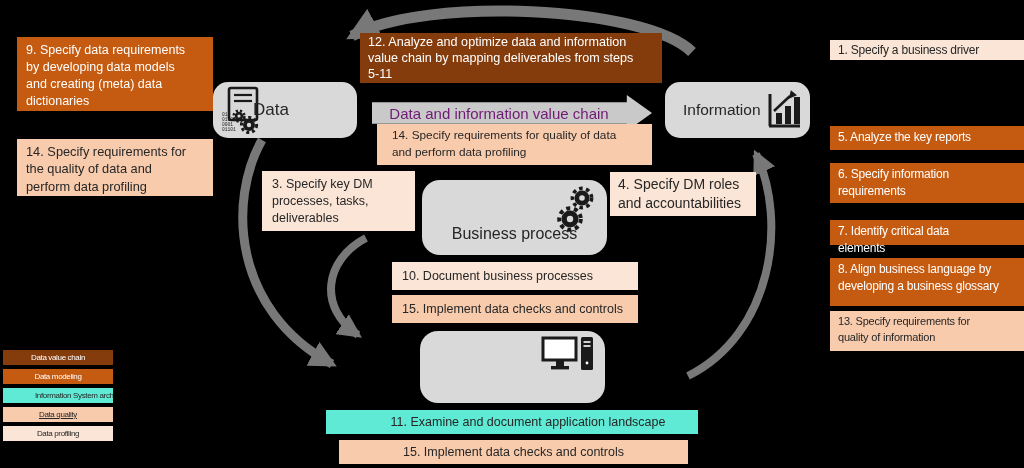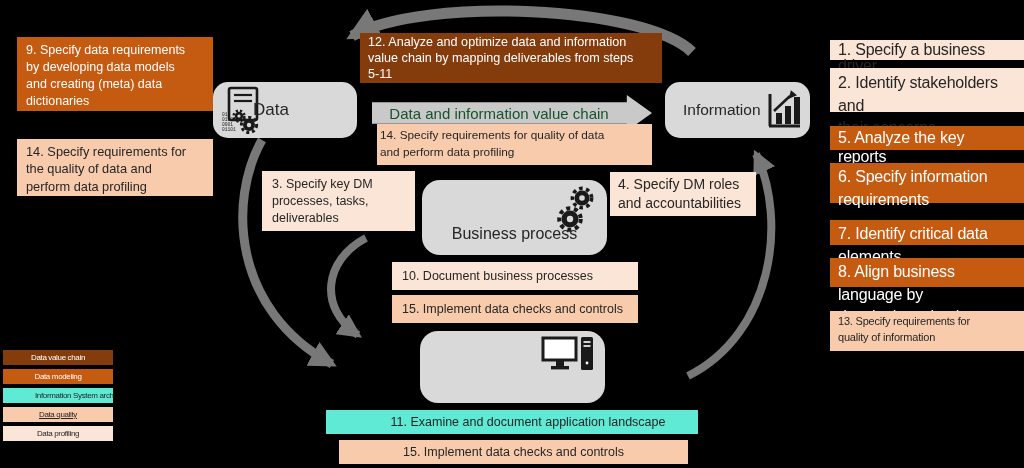--- a/index.html
+++ b/index.html
@@ -15,21 +15,21 @@
   .bg-brown{background:#843C0C;}
   .bg-orange{background:#C55A11;}
   .bg-peach-med{background:#5eead4;padding-left:32px;}
   .bg-peach{background:#F8CBAD;}
   .bg-peach-light{background:#FBE5D6;}
   
   .box9{left:17px;top:37px;width:196px;height:74px;padding:5px 9px;}
   .box14l{left:17px;top:139px;width:196px;height:57px;padding:4px 9px;font-size:12.8px;}
   
   .box12{left:360px;top:33px;width:302px;height:50px;padding:1px 8px;text-align:left;font-size:12.6px;line-height:1.28;}
-  .box14c{left:377px;top:124px;width:275px;height:41px;padding:3px 3px;font-size:11.8px;line-height:1.45;}
+  .box14c{left:377px;top:124px;width:275px;height:41px;padding:3px 15px;font-size:11.8px;line-height:1.45;}
   .box3{left:262px;top:171px;width:153px;height:60px;padding:5px 10px;}
   .box4{left:610px;top:172px;width:146px;height:44px;padding:3px 8px;font-size:14px;}
   .box10{left:392px;top:262px;width:246px;height:28px;padding:0 10px;line-height:28px;}
   .box15c{left:392px;top:295px;width:246px;height:28px;padding:0 10px;line-height:28px;}
   .box11{left:326px;top:410px;width:372px;height:24px;text-align:center;line-height:24px;}
   .box15b{left:339px;top:440px;width:349px;height:24px;text-align:center;line-height:24px;}
   
   .node{background:#D9D9D9;border-radius:15px;color:#262626;}
   .node-data{left:213px;top:82px;width:144px;height:56px;}
   .node-info{left:665px;top:82px;width:145px;height:56px;}
@@ -44,29 +44,29 @@
   .icon-data{left:8px;top:4px;}
   .icon-info{right:8px;top:8px;}
   .icon-bp{right:10px;top:3px;}
   .icon-tech{right:10px;top:4px;}
   
   .varrow{
     left:372px;top:95px;width:280px;height:36px;background:#C9C9C9;
     clip-path:polygon(0% 20%,91% 20%,91% 0%,100% 50%,91% 100%,91% 80%,0% 80%);
     display:flex;align-items:center;justify-content:center;
   }
-  .varrow span{font-size:15px;margin-right:26px;color:#14532d;}
+  .varrow span{font-size:15px;margin-right:26px;color:#701a75;}
   
-  .rbox{left:830px;width:194px;font-size:16px;line-height:1.42;letter-spacing:-0.2px;white-space:pre-line;padding:2px 8px;overflow:visible;}
+  .rbox{left:830px;width:194px;font-size:12px;line-height:1.42;letter-spacing:-0.2px;white-space:pre-line;padding:2px 8px;overflow:visible;}
   .r1{top:40px;height:20px;line-height:16px;}
   .r2{top:68px;height:44px;padding-top:4px;}
   .r5{top:126px;height:24px;line-height:19px;}
   .r6{top:163px;height:40px;padding-top:3px;}
   .r7{top:220px;height:25px;padding-top:3px;}
-  .r8{top:258px;height:29px;padding-top:3px;}
+  .r8{top:258px;height:48px;padding-top:3px;}
   .r13{top:311px;height:40px;padding-top:3px;font-size:11px;}
   
   .legend-item{left:3px;width:110px;height:15px;text-align:center;line-height:15px;
     font-size:8px;letter-spacing:-0.35px;white-space:nowrap;overflow:hidden;}
   .lg1{top:350px;} .lg2{top:369px;} .lg3{top:388px;} .lg4{top:407px;text-decoration:underline;} .lg5{top:426px;}
 </style>
 </head>
 <body>
 
 <div class="canvas">
@@ -170,22 +170,20 @@
 processes, tasks,
 deliverables</div>
   <div class="box box4 bg-peach-light dark-on-light">4. Specify DM roles
 and accountabilities</div>
   <div class="box box10 bg-peach-light dark-on-light">10. Document business processes</div>
   <div class="box box15c bg-peach dark-on-light">15. Implement data checks and controls</div>
   <div class="box box11 bg-peach-med dark-on-light">11. Examine and document application  landscape</div>
   <div class="box box15b bg-peach dark-on-light">15. Implement data checks and controls</div>
 
   <div class="rbox r1 bg-peach-light dark-on-light">1. Specify a business driver</div>
-  <div class="rbox r2 bg-peach-light dark-on-light">2. Identify stakeholders and
-their concerns</div>
   <div class="rbox r5 bg-orange light-on-dark">5. Analyze the key reports</div>
   <div class="rbox r6 bg-orange light-on-dark">6. Specify information
 requirements</div>
   <div class="rbox r7 bg-orange light-on-dark">7. Identify critical data
 elements</div>
   <div class="rbox r8 bg-orange light-on-dark">8. Align business language by
 developing a business glossary</div>
   <div class="rbox r13 bg-peach dark-on-light">13. Specify requirements for
 quality of information</div>
 

